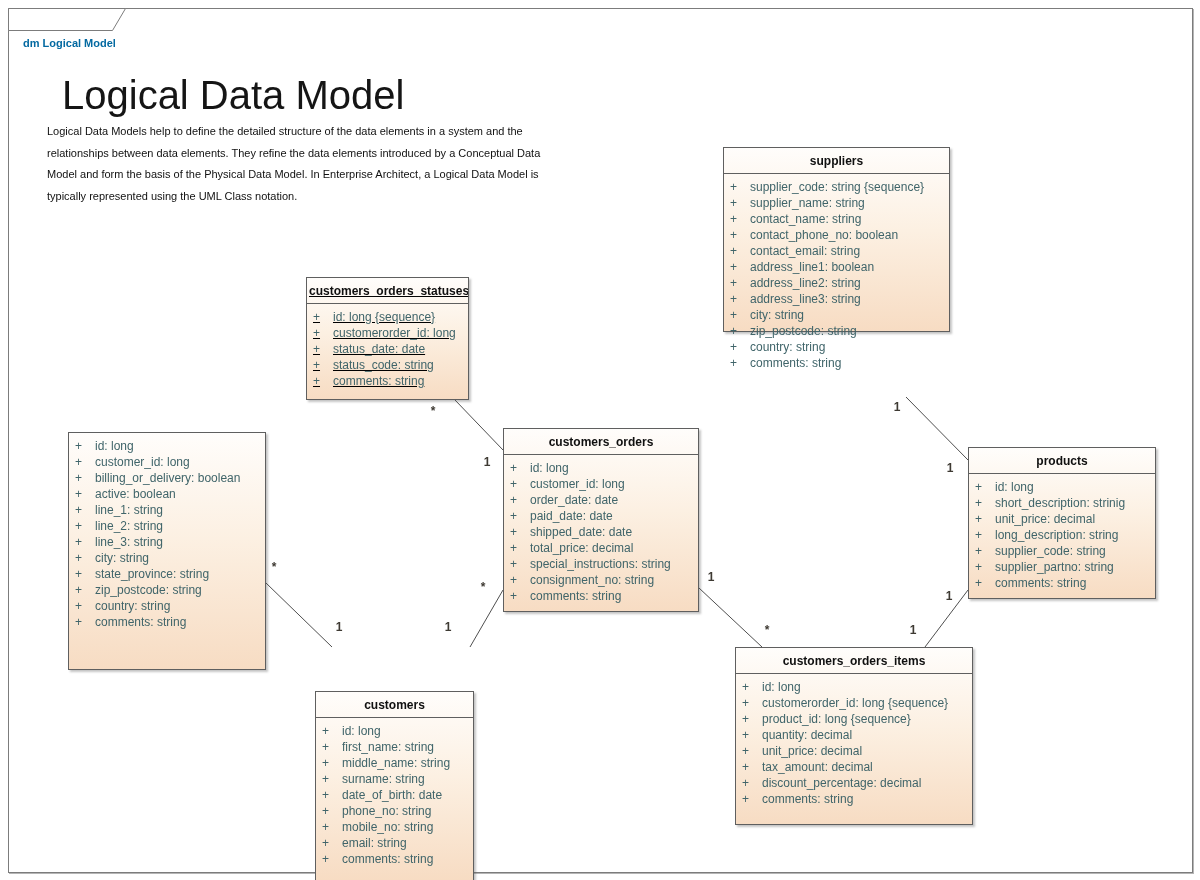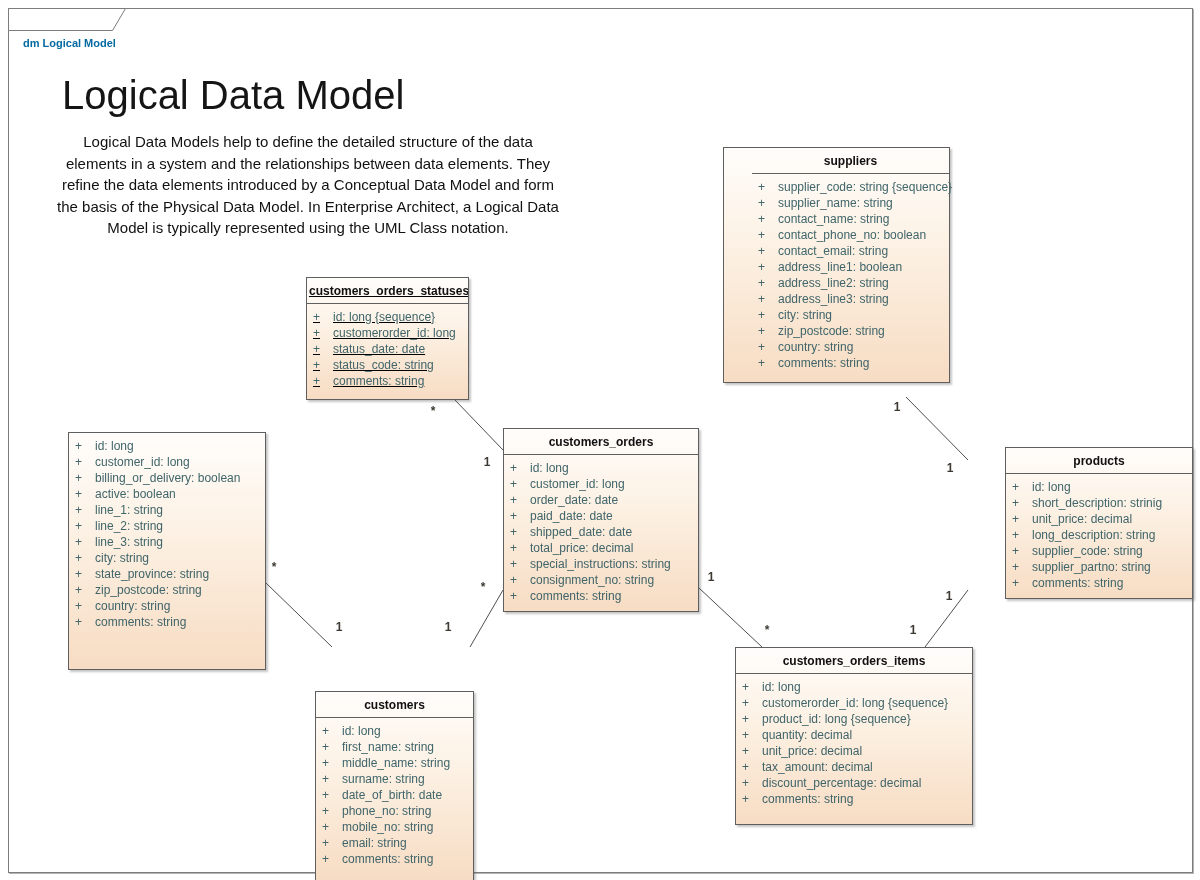--- a/index.html
+++ b/index.html
@@ -15,22 +15,22 @@
   .tab-label{
     position:absolute;left:15px;top:5px;font-size:11px;font-weight:bold;color:#0369a1;
     white-space:nowrap;
     margin-top:24px;
   }
   .page-title{
     position:absolute;left:46px;top:57px;margin:16px;font-size:40px;font-weight:400;
     color:#151515;letter-spacing:0px;
   }
   .page-desc{
-    position:absolute;left:46px;top:120px;width:502px;margin:11px;
-    font-size:15px;line-height:21.5px;color:#111;text-align:center;
+    position:absolute;left:46px;top:120px;width:502px;margin:1px;
+    font-size:11px;line-height:21.5px;color:#111;
   }
   .canvas{position:absolute;left:0;top:0;width:1200px;height:880px;}
   svg.connectors{position:absolute;left:0;top:0;pointer-events:none;}
   .entity{
     position:absolute;box-sizing:border-box;border:1px solid #5f5f5f;
     background:linear-gradient(180deg,#fffdfb 0%,#fcf0e2 45%,#f7dcc3 100%);
     box-shadow:2px 2px 2px rgba(90,90,90,0.35);
   }
   .entity-header{
     font-size:12px;font-weight:bold;color:#101010;text-align:center;
@@ -86,21 +86,21 @@
         <div class="attr-row">
           <span class="attr-vis">+</span>
           <span>status_code: string</span>
         </div>
         <div class="attr-row">
           <span class="attr-vis">+</span>
           <span>comments: string</span>
         </div>
       </div>
     </div>
-    <div class="entity" style="left: 723px; top: 147px; width: 227px; height: 236px; padding-left: 28px;">
+    <div class="entity" style="left: 723px; top: 147px; width: 227px; height: 185px;">
       <div class="entity-header">suppliers</div>
       <div class="entity-attrs">
         <div class="attr-row">
           <span class="attr-vis">+</span>
           <span>supplier_code: string {sequence}</span>
         </div>
         <div class="attr-row">
           <span class="attr-vis">+</span>
           <span>supplier_name: string</span>
         </div>
@@ -232,21 +232,21 @@
         <div class="attr-row">
           <span class="attr-vis">+</span>
           <span>consignment_no: string</span>
         </div>
         <div class="attr-row">
           <span class="attr-vis">+</span>
           <span>comments: string</span>
         </div>
       </div>
     </div>
-    <div class="entity" style="left: 1005px; top: 447px; width: 188px; height: 152px;">
+    <div class="entity" style="left: 968px; top: 447px; width: 188px; height: 152px;">
       <div class="entity-header">products</div>
       <div class="entity-attrs">
         <div class="attr-row">
           <span class="attr-vis">+</span>
           <span>id: long</span>
         </div>
         <div class="attr-row">
           <span class="attr-vis">+</span>
           <span>short_description: strinig</span>
         </div>

